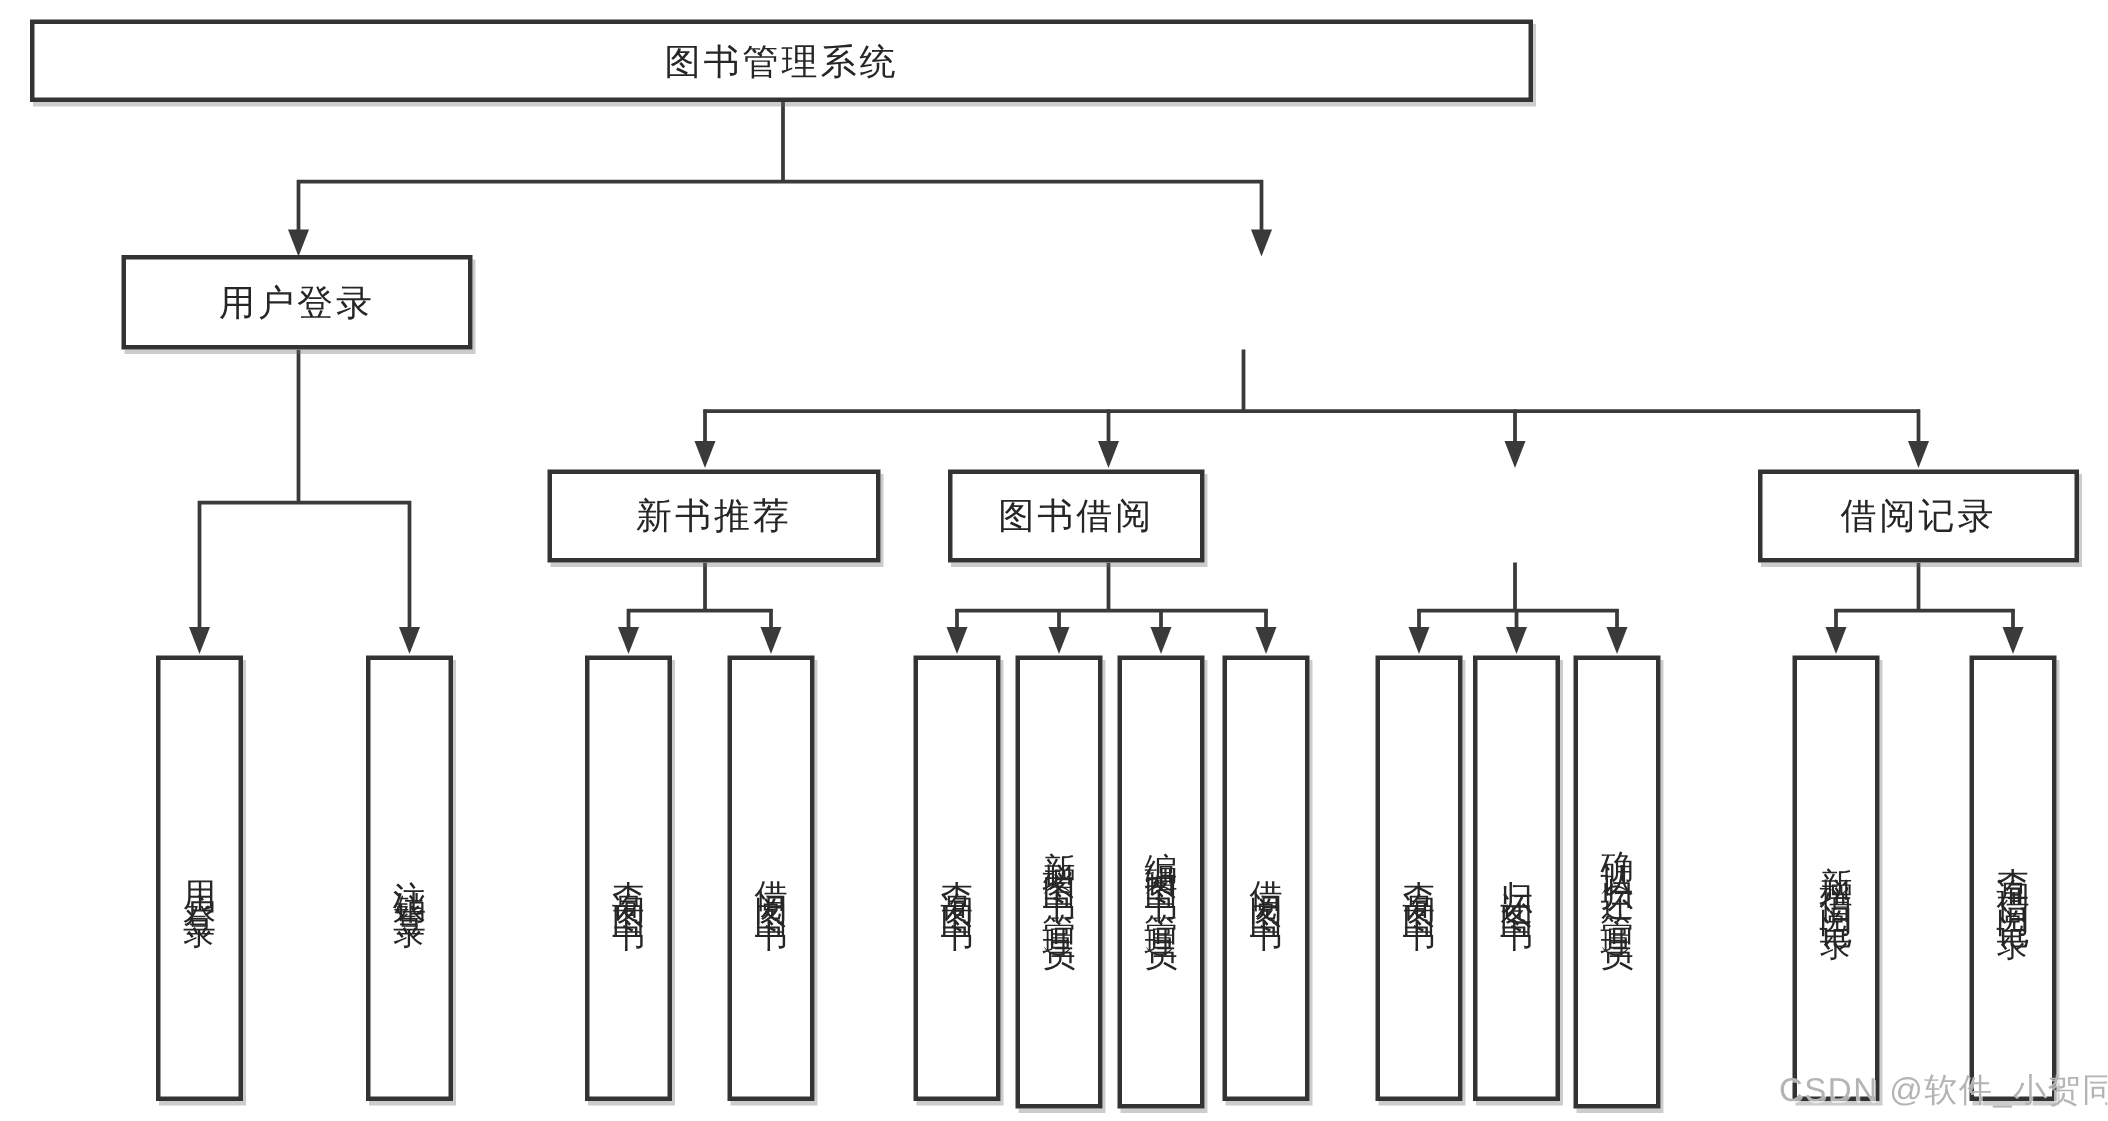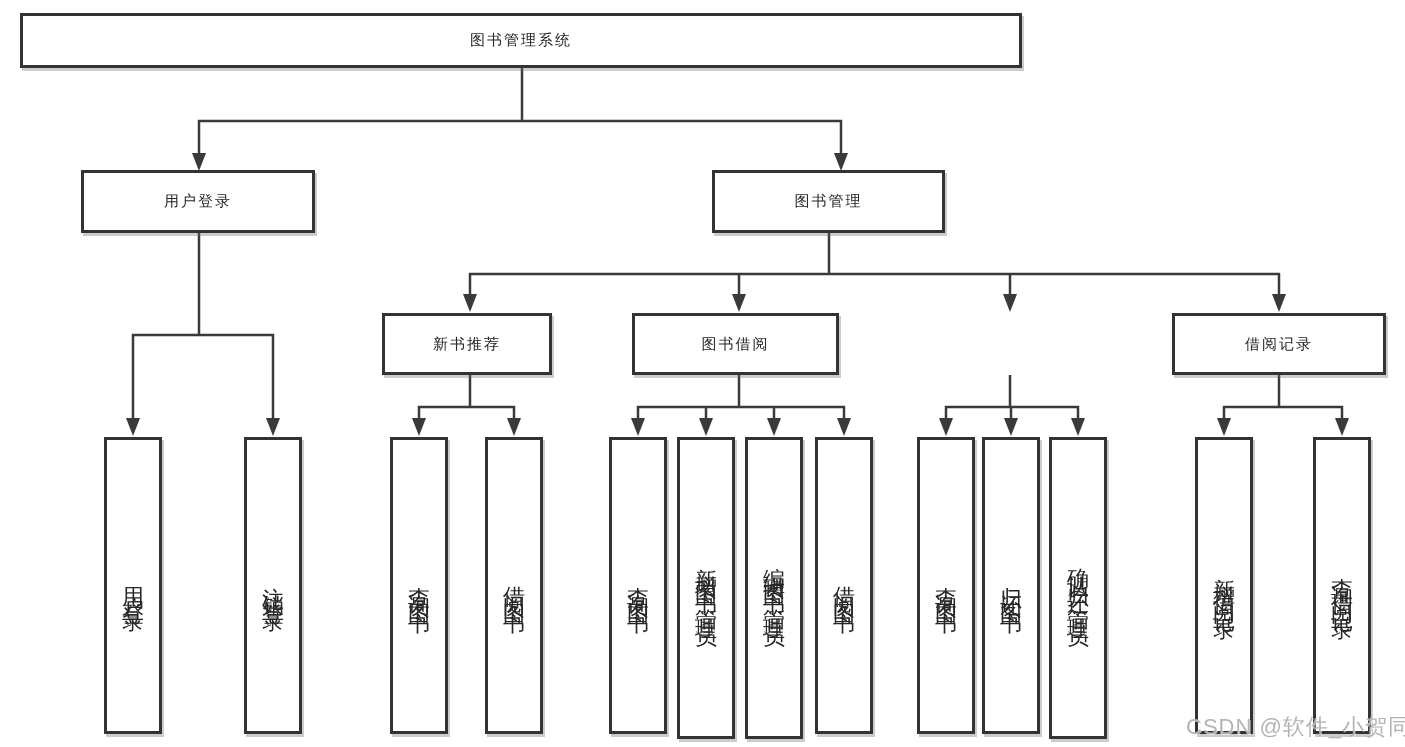--- a/index.html
+++ b/index.html
@@ -8,21 +8,21 @@
     font-family:"Liberation Sans","DejaVu Sans",sans-serif;color:#262626;
   }
   .wires{position:absolute;left:0;top:0;width:1405px;height:747px;pointer-events:none;}
   .wires line{stroke:#3a3a3a;stroke-width:2.5;}
   .wires polygon{fill:#3a3a3a;}
   .box{
     position:absolute;box-sizing:border-box;background:#ffffff;
     border:3px solid #333333;box-shadow:2px 3px 0 rgba(110,110,110,0.35);
     display:flex;align-items:center;justify-content:center;
   }
-  .hbox span{font-size:15px;letter-spacing:2px;white-space:nowrap;}
+  .hbox span{font-size:24px;letter-spacing:2px;white-space:nowrap;}
   .vbox span{
     writing-mode:vertical-rl;text-orientation:mixed;
     font-size:22px;letter-spacing:0.38em;line-height:1;white-space:nowrap;
   }
   .watermark{
     position:absolute;left:1186px;top:712px;z-index:5;
     font-size:22px;color:#b4b4b4;letter-spacing:1px;white-space:nowrap;
     text-shadow:1px 1px 0 rgba(255,255,255,0.6);
   }
 </style>
@@ -107,28 +107,25 @@
     </g>
   </svg>
 
   <div class="box hbox" style="left:20px;top:13px;width:1002px;height:55px;">
     <span>图书管理系统</span>
   </div>
 
   <div class="box hbox" style="left:81px;top:170px;width:234px;height:63px;">
     <span>用户登录</span>
   </div>
-  <div class="box hbox" style="left:712px;top:170px;width:233px;height:63px;">
-    <span>图书管理</span>
-  </div>
 
-  <div class="box hbox" style="left:382px;top:313px;width:170px;height:62px;">
+  <div class="box hbox" style="left:365px;top:313px;width:222px;height:62px;">
     <span>新书推荐</span>
   </div>
-  <div class="box hbox" style="left:632px;top:313px;width:207px;height:62px;">
+  <div class="box hbox" style="left:632px;top:313px;width:171px;height:62px;">
     <span>图书借阅</span>
   </div>
   <div class="box hbox" style="left:1172px;top:313px;width:214px;height:62px;">
     <span>借阅记录</span>
   </div>
 
   <div class="box vbox" style="left:104px;top:437px;width:58px;height:297px;">
     <span>用户登录</span>
   </div>
   <div class="box vbox" style="left:244px;top:437px;width:58px;height:297px;">

